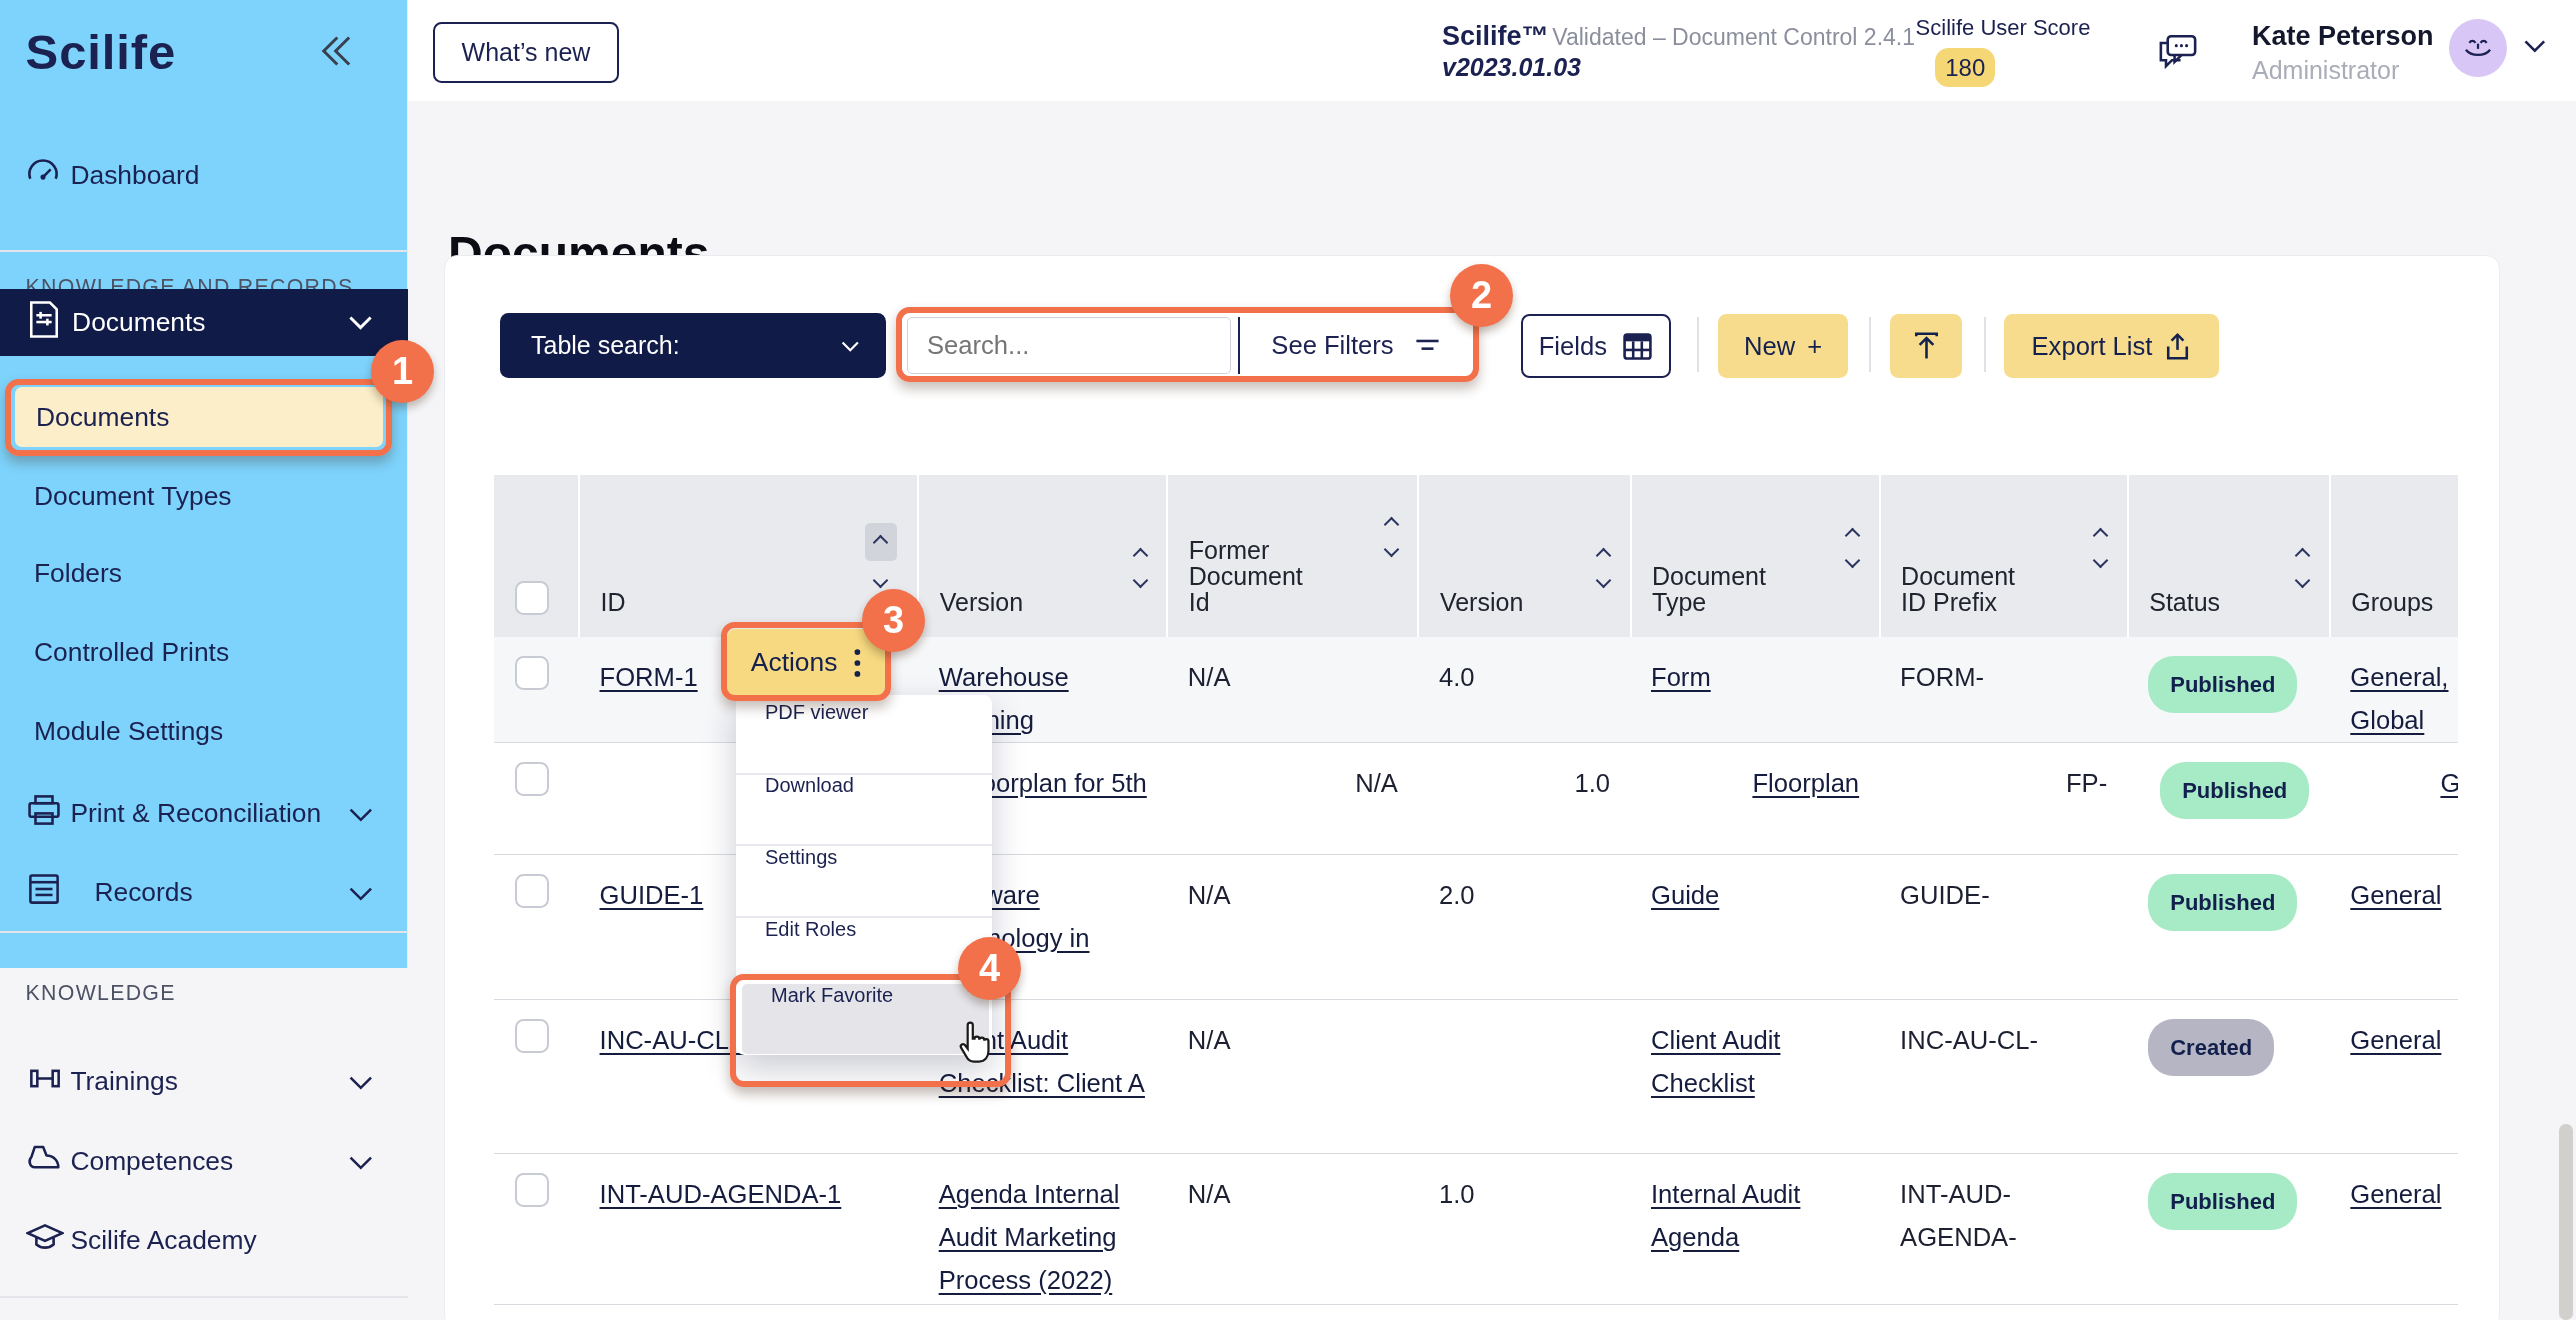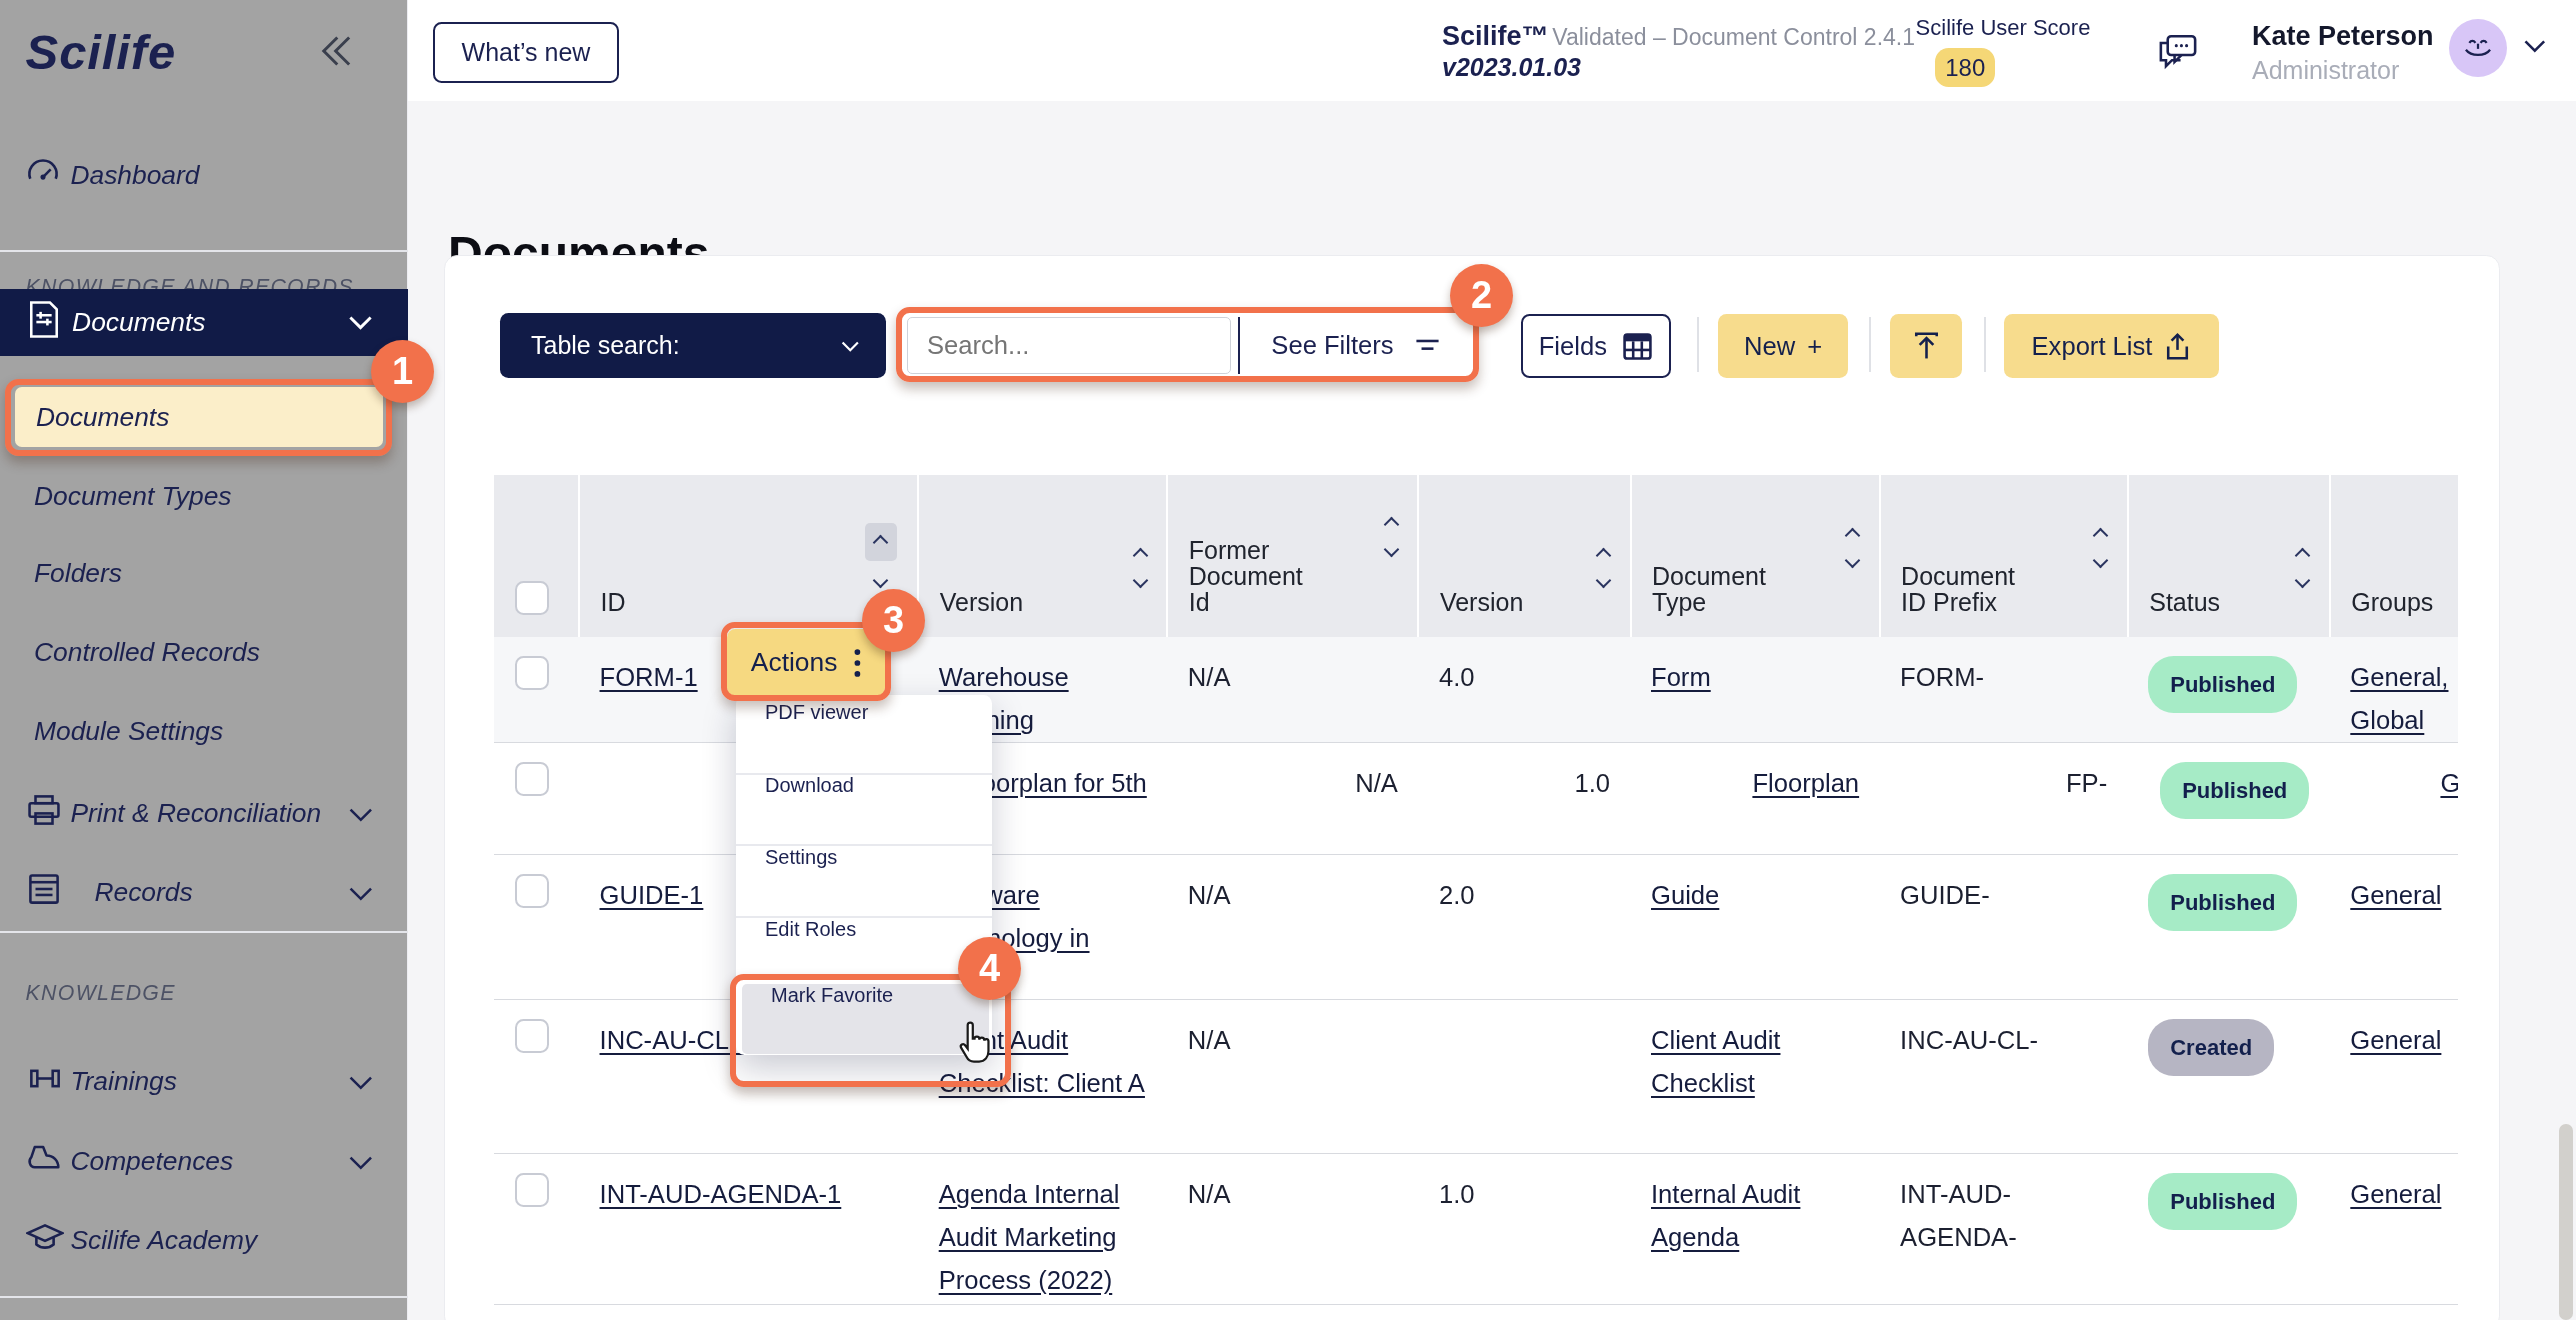--- a/index.html
+++ b/index.html
@@ -1,22 +1,22 @@
 <!DOCTYPE html>
 <html style="font-size:13.6px"><head>
 <meta charset="utf-8">
 <style>
   html,body{margin:0;padding:0;width:2576px;height:1320px;overflow:hidden;
     font-family:"Liberation Sans",sans-serif;background:#f5f5f7;}
   *{box-sizing:border-box;}
   
   #app{display:flex;width:2576px;height:1320px;}
   
-  #sidebar{position:relative;width:408px;height:1320px;background:#a3a3a3;flex:0 0 408px;
-    border-right:1.7px solid #ececf1;font-style:italic;}
+  #sidebar{position:relative;width:408px;height:968px;background:#7dd3fc;flex:0 0 408px;
+    border-right:1.7px solid #ececf1;}
   .logo{position:absolute;left:25.6px;top:24px;font-size:49px;font-weight:bold;color:#1b2150;letter-spacing:0.9px;}
   .collapse{position:absolute;left:317px;top:29px;}
   .side-row{position:absolute;left:0;width:408px;height:55px;display:flex;align-items:center;color:#1b2150;font-size:26.4px;}
   .side-row .ic{width:38px;margin-left:25.6px;flex:0 0 38px;}
   .side-row .lbl{margin-left:6.8px;}
   .side-row .chev{position:absolute;right:34px;}
   .sec-label{position:absolute;left:25.6px;color:#4d5265;font-size:21.3px;letter-spacing:1.3px;}
   .divider{position:absolute;left:0;width:408px;height:1.7px;background:#e4e5ea;}
   .parent-active{position:absolute;left:0;top:289px;width:408px;height:67px;background:#111b47;color:#fff;
     display:flex;align-items:center;font-size:26.4px;}
@@ -149,21 +149,21 @@
       <span>Documents</span>
     </div>
 
     <div class="sub-item" style="top:471px;">
       <span>Document Types</span>
     </div>
     <div class="sub-item" style="top:548px;">
       <span>Folders</span>
     </div>
     <div class="sub-item" style="top:627px;">
-      <span>Controlled Records</span>
+      <span>Controlled Prints</span>
     </div>
     <div class="sub-item" style="top:706px;">
       <span>Module Settings</span>
     </div>
 
     <div class="side-row" style="top:786px;">
       <span class="ic">
         <svg width="36" height="34" viewBox="0 0 42 40">
             <rect x="4" y="12" width="34" height="16" rx="2" fill="none" stroke="#1b2150" stroke-width="3"></rect>
             <rect x="11" y="4" width="20" height="8" fill="none" stroke="#1b2150" stroke-width="3"></rect>

